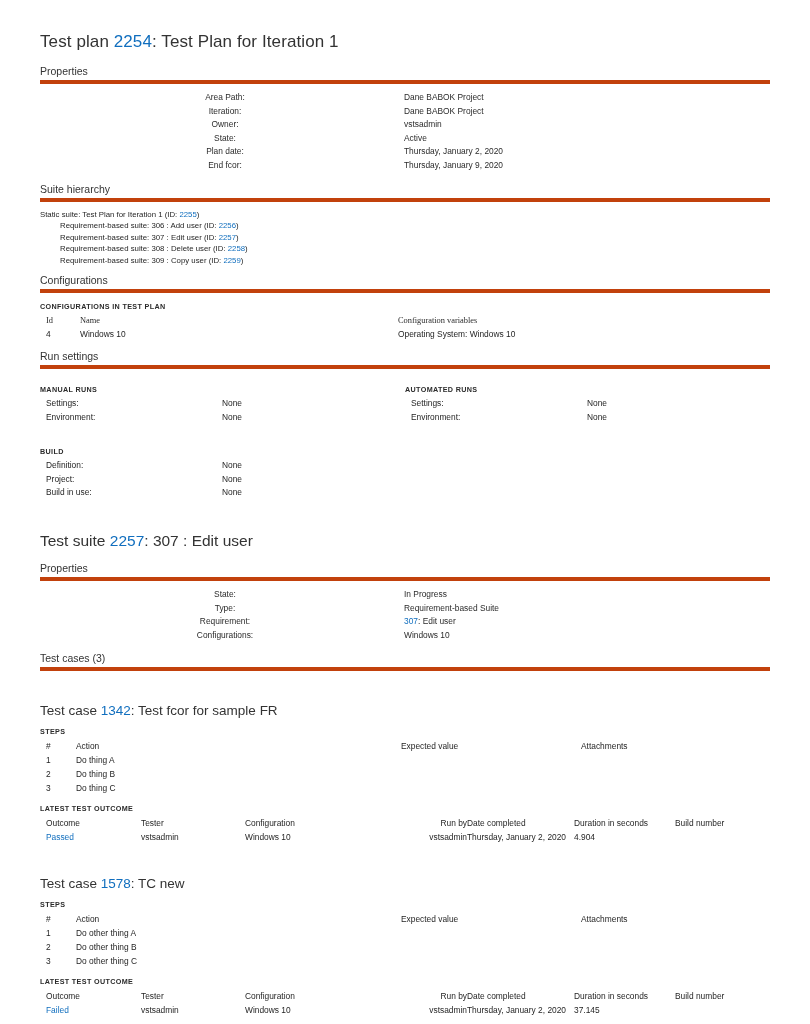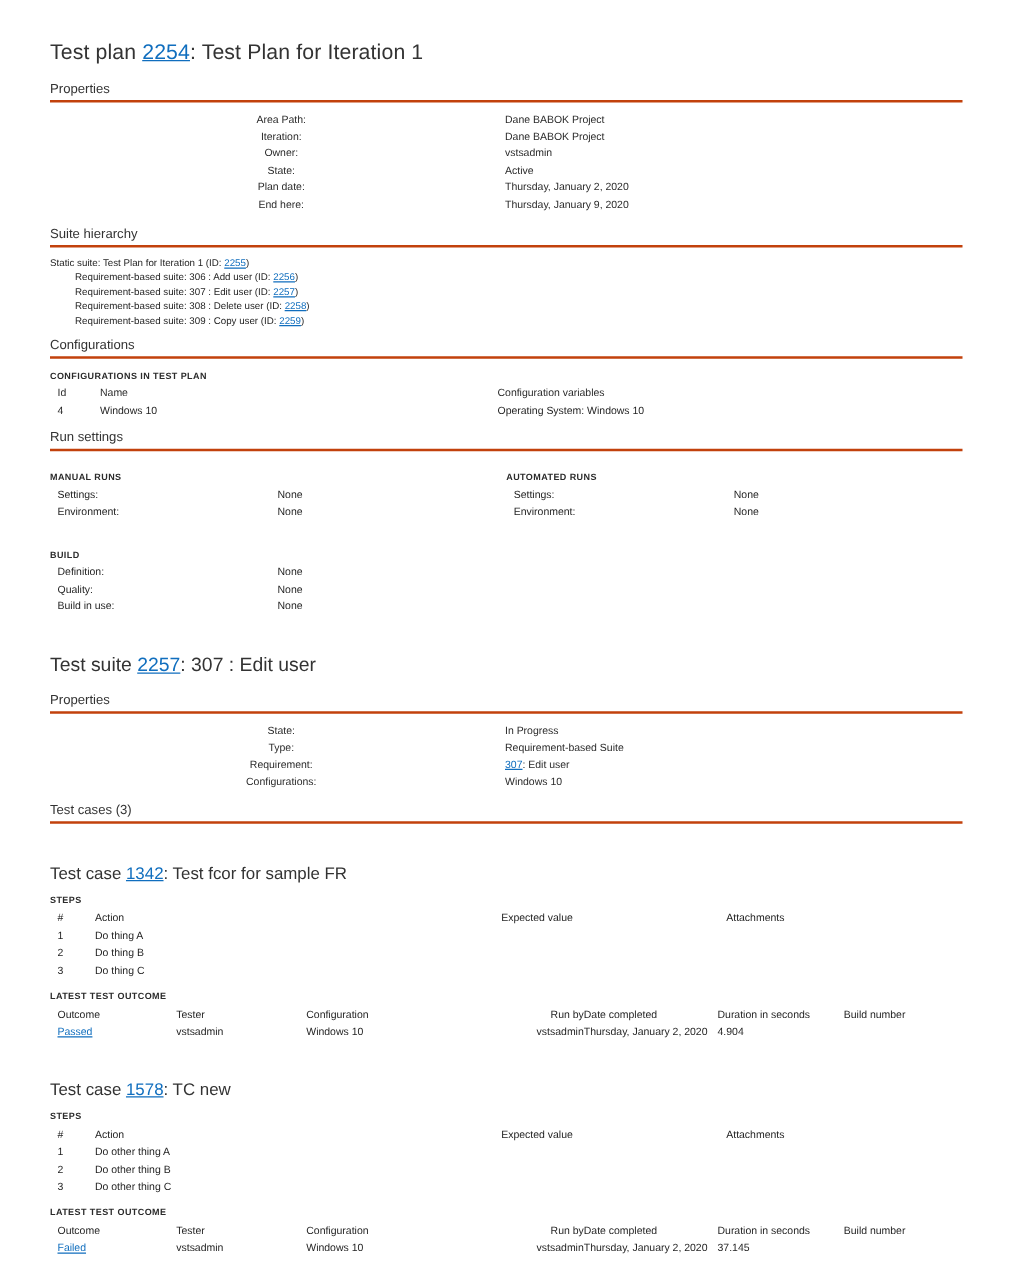--- a/index.html
+++ b/index.html
@@ -12,21 +12,20 @@
     min-height: 1024px;
     font-family: "Liberation Sans", sans-serif;
     color: #1f1f1f;
     position: relative;
   }
   .page {
     padding: 26px 40px 10px 40px;
   }
   a.link {
     color: #106ebe;
-    text-decoration: underline;
     cursor: pointer;
   }
   
   .doc-title {
     font-size: 17px;
     font-weight: 400;
     color: #333333;
     margin: 6px 0 13px 0;
     letter-spacing: .1px;
   }
@@ -43,21 +42,21 @@
     font-weight: 400;
     color: #333333;
     margin: 32px 0 9px 0;
   }
   .case-title a.link { font-size: 13.5px; }
 
   .section-head {
     font-size: 10.5px;
     font-weight: 400;
     color: #333333;
-    border-bottom: 2px solid #c2410c;
+    border-bottom: 4px solid #c2410c;
     padding-bottom: 3px;
     margin: 0 0 7px 0;
   }
   .sub-head {
     font-size: 7.2px;
     font-weight: bold;
     letter-spacing: .35px;
     color: #2b2b2b;
     text-transform: uppercase;
     margin: 9px 0 3px 0;
@@ -77,21 +76,21 @@
   .hierarchy { font-size: 7.8px; line-height: 11.5px; margin-bottom: 8px; }
   .hierarchy .lvl0 { padding-left: 0px; }
   .hierarchy .lvl1 { padding-left: 20px; }
 
   
   .cfg-table { font-size: 8.4px; line-height: 13.5px; }
   .cfg-row { display: flex; }
   .cfg-c1 { width: 40px; padding-left: 6px; }
   .cfg-c2 { width: 318px; }
   .cfg-c3 { width: auto; }
-  .cfg-head { color: #2b2b2b; }
+  .cfg-head { color: #2b2b2b; font-family: Liberation Serif, serif; }
 
   
   .two-col { display: flex; }
   .col { width: 50%; }
   .rs-row { display: flex; font-size: 8.4px; line-height: 13.6px; }
   .rs-label { width: 182px; padding-left: 6px; }
   .rs-value { width: auto; }
 
   
   .steps { font-size: 8.4px; line-height: 14px; }
@@ -138,21 +137,21 @@
     </div>
     <div class="prop-row">
       <div class="prop-label">State:</div>
       <div class="prop-value">Active</div>
     </div>
     <div class="prop-row">
       <div class="prop-label">Plan date:</div>
       <div class="prop-value">Thursday, January 2, 2020</div>
     </div>
     <div class="prop-row">
-      <div class="prop-label">End here:</div>
+      <div class="prop-label">End fcor:</div>
       <div class="prop-value">Thursday, January 9, 2020</div>
     </div>
   </div>
 
   <div class="section-head">Suite hierarchy</div>
   <div class="hierarchy">
     <div class="lvl0"><span>Static suite: Test Plan for Iteration 1 (ID: </span><a class="link">2255</a><span>)</span></div>
     <div class="lvl1"><span>Requirement-based suite: 306 : Add user (ID: </span><a class="link">2256</a><span>)</span></div>
     <div class="lvl1"><span>Requirement-based suite: 307 : Edit user (ID: </span><a class="link">2257</a><span>)</span></div>
     <div class="lvl1"><span>Requirement-based suite: 308 : Delete user (ID: </span><a class="link">2258</a><span>)</span></div>
@@ -202,21 +201,21 @@
 
   <div class="spacer-14"></div>
 
   <div class="sub-head">BUILD</div>
   <div>
     <div class="rs-row">
       <div class="rs-label">Definition:</div>
       <div class="rs-value">None</div>
     </div>
     <div class="rs-row">
-      <div class="rs-label">Quality:</div>
+      <div class="rs-label">Project:</div>
       <div class="rs-value">None</div>
     </div>
     <div class="rs-row">
       <div class="rs-label">Build in use:</div>
       <div class="rs-value">None</div>
     </div>
   </div>
 
   <div class="suite-title">
     <span>Test suite </span><a class="link">2257</a><span>: 307 : Edit user</span>

